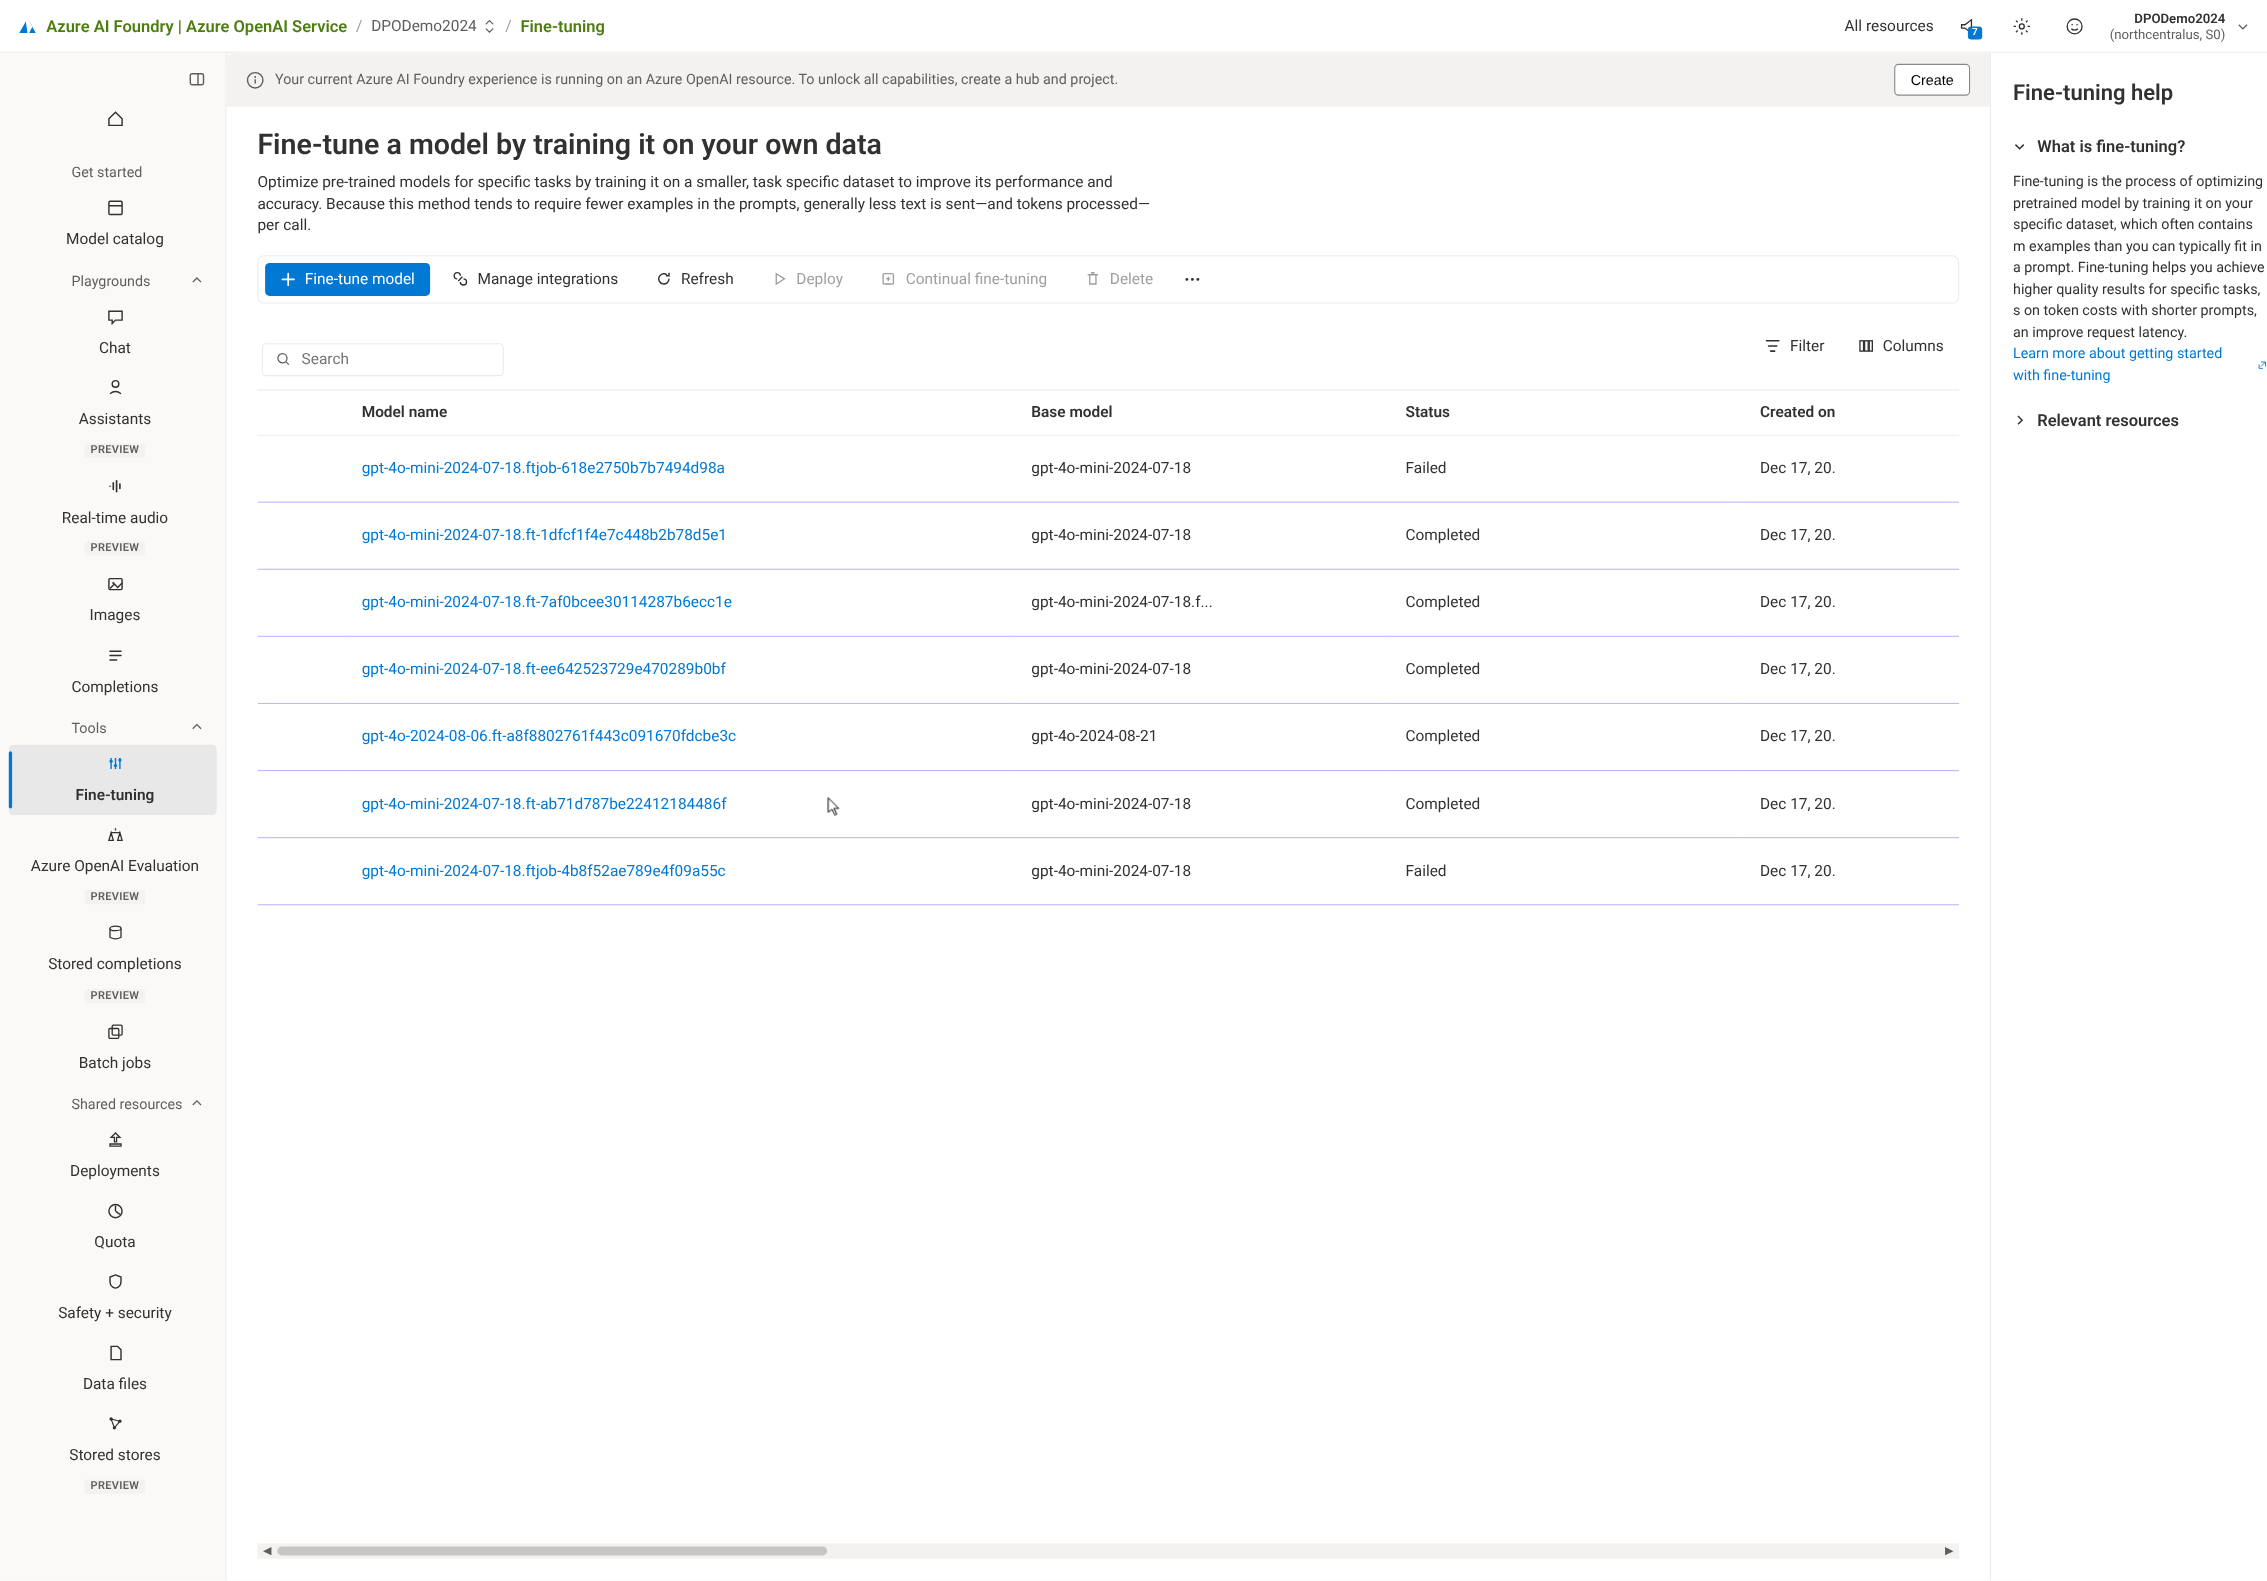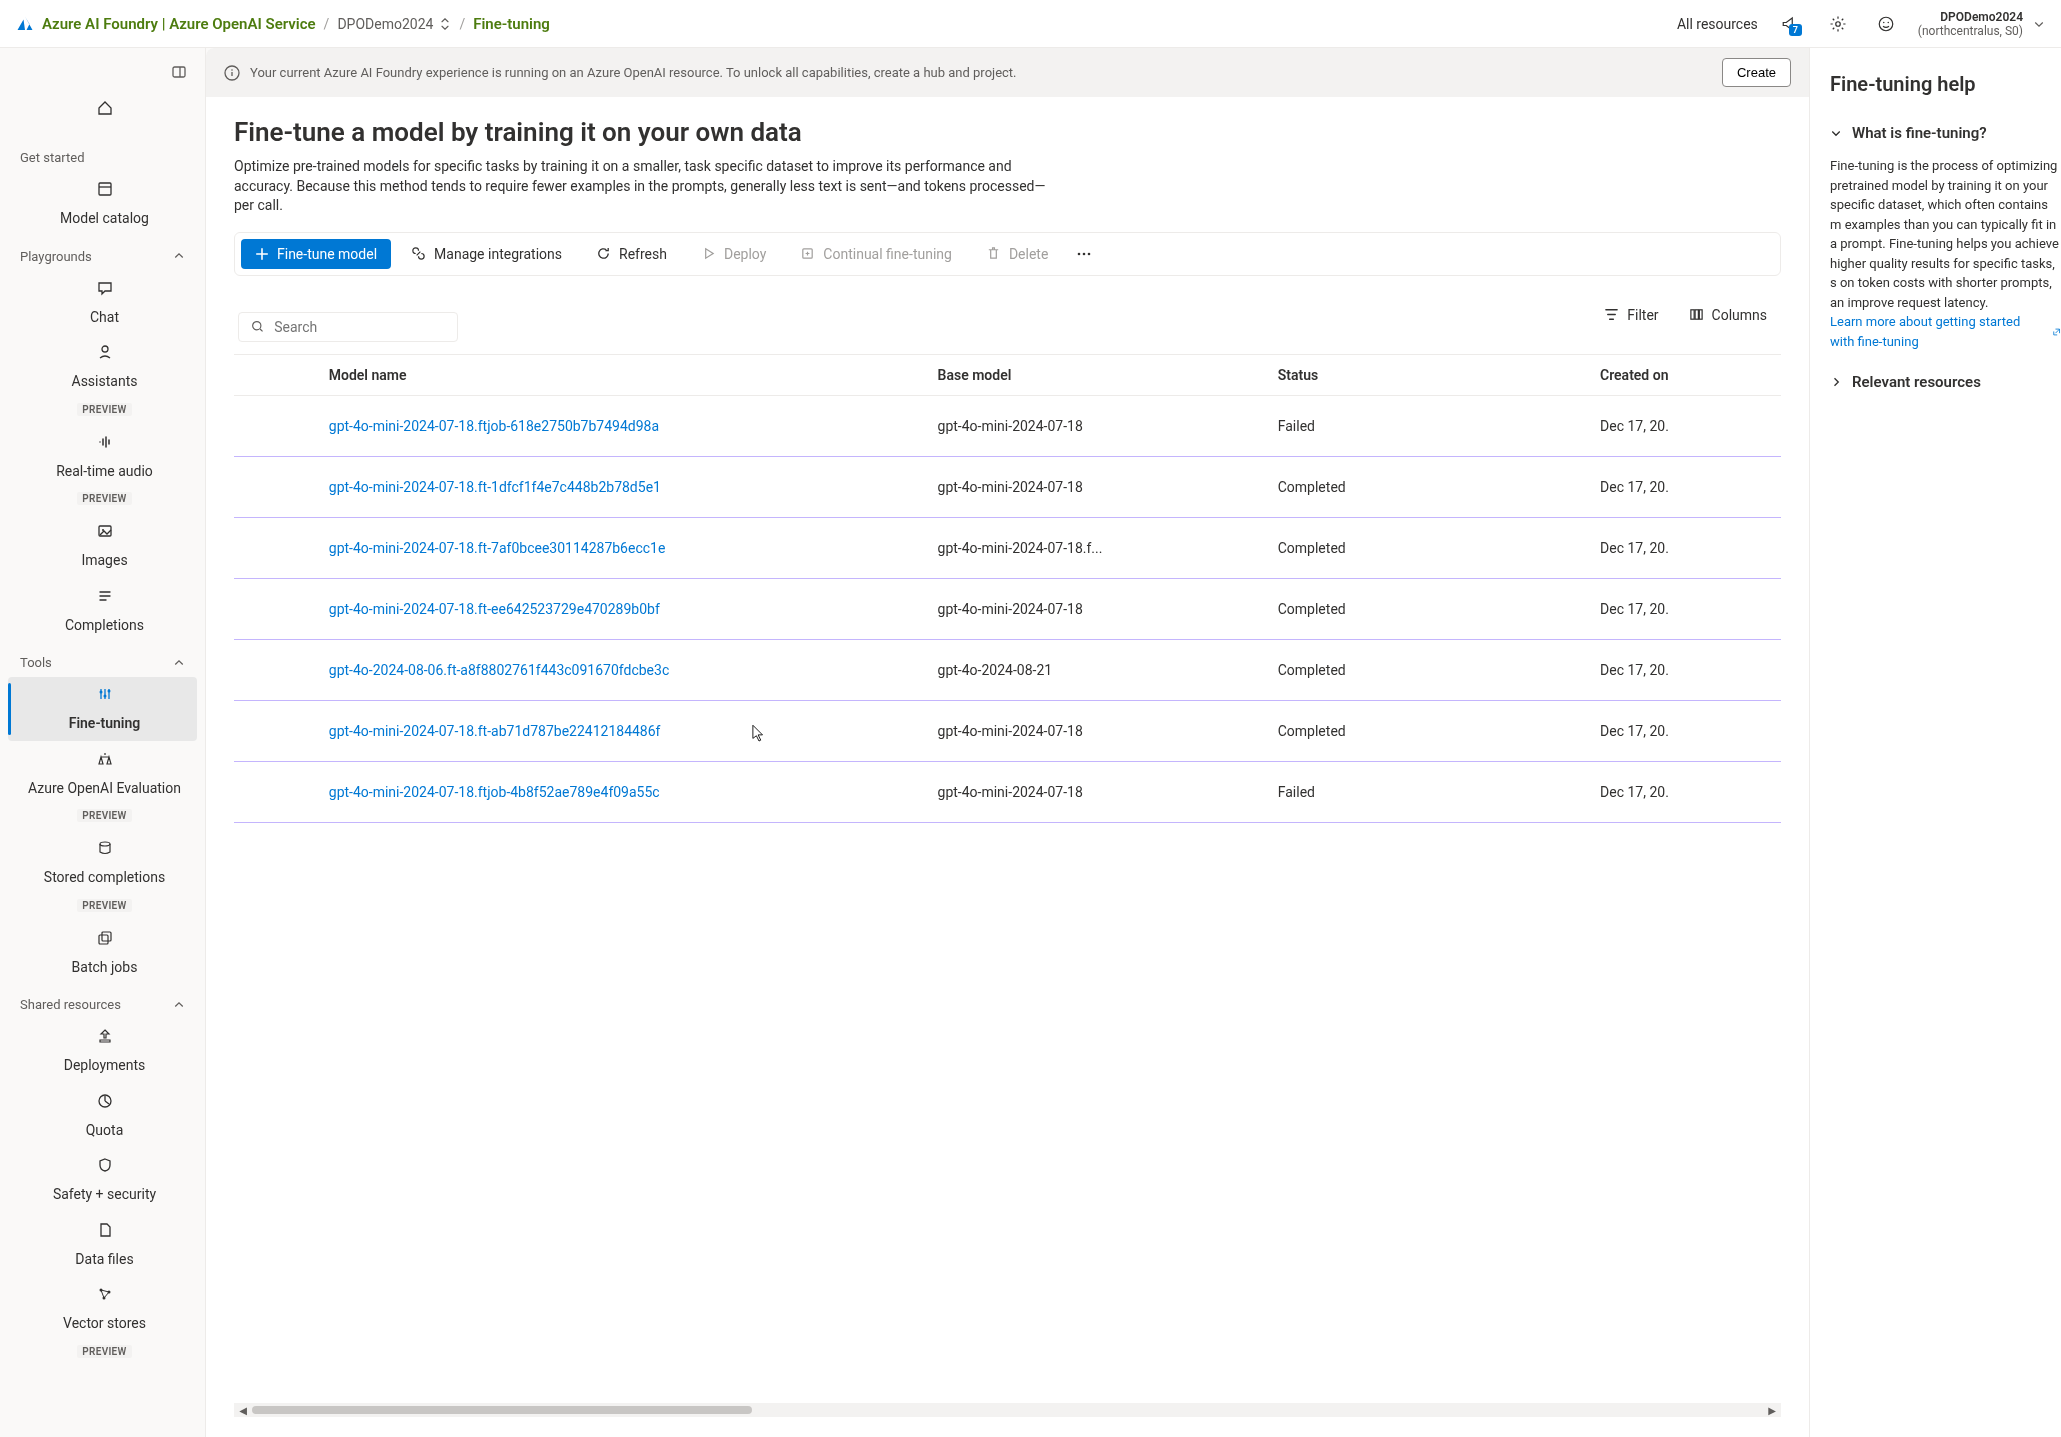--- a/index.html
+++ b/index.html
@@ -112,25 +112,26 @@
     background: #0078d4;
     border-radius: 2px;
   }
   .nav-icon {
     width: 18px; height: 18px; display: inline-flex; align-items: center; justify-content: center; flex-shrink: 0;
     color: #323130;
   }
   .nav-item.active .nav-icon { color: #0078d4; }
   .nav-label { flex: 1; line-height: 1.25; }
   .nav-section {
-    display: flex; align-items: center; justify-content: space-between;
+    display: flex; align-items: flex-start; justify-content: space-between;
     padding: 12px 20px 6px 20px;
     font-size: 13px;
     color: #605e5c;
     cursor: pointer;
+    margin-left: 45px;
   }
   .preview-badge {
     font-size: 10px;
     background: #f3f2f1;
     color: #605e5c;
     padding: 1px 5px;
     border-radius: 2px;
     font-weight: 600;
     letter-spacing: 0.3px;
   }
@@ -597,21 +598,21 @@
     </div>
     <div class="nav-item">
       <span class="nav-icon">
           <svg width="16" height="16" viewBox="0 0 16 16">
             <circle cx="4" cy="4" r="1.5" fill="currentColor"></circle>
             <circle cx="12" cy="6" r="1.5" fill="currentColor"></circle>
             <circle cx="7" cy="12" r="1.5" fill="currentColor"></circle>
             <path d="M4 4 L12 6 L7 12 Z" fill="none" stroke="currentColor" stroke-width="1"></path>
           </svg>
         </span>
-      <span class="nav-label">Vector stores</span>
+      <span class="nav-label">Stored stores</span>
       <span class="preview-badge">PREVIEW</span>
     </div>
   </div>
 
   <div class="main">
     <div class="content-area">
 
       <div class="info-banner">
         <svg width="16" height="16" viewBox="0 0 16 16">
             <circle cx="8" cy="8" r="7" fill="none" stroke="#605e5c" stroke-width="1.3"></circle>

